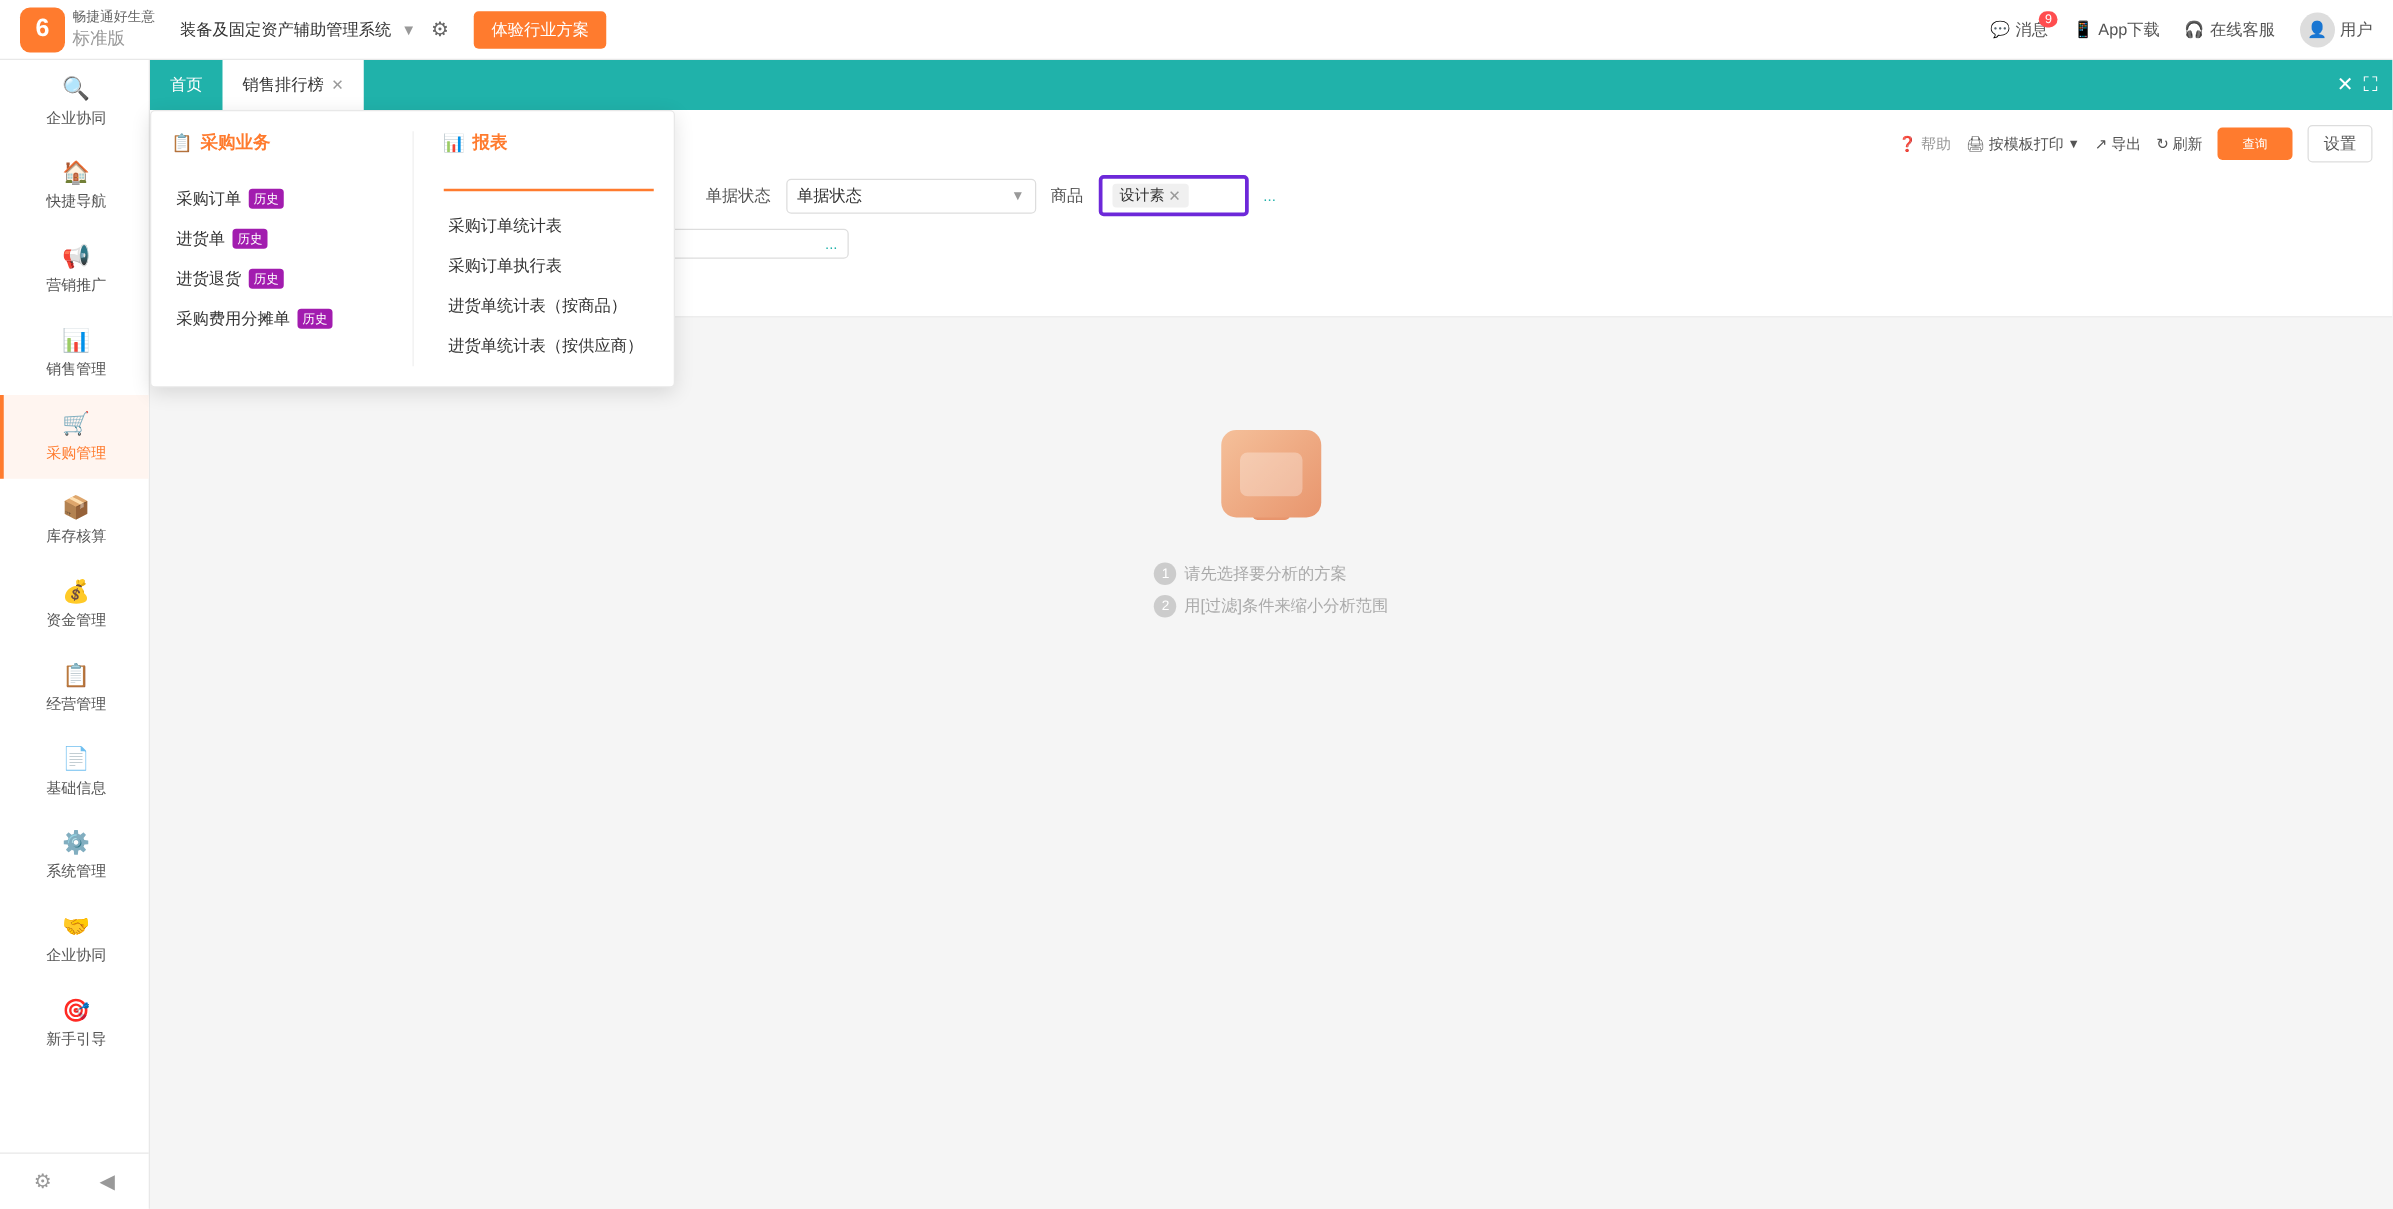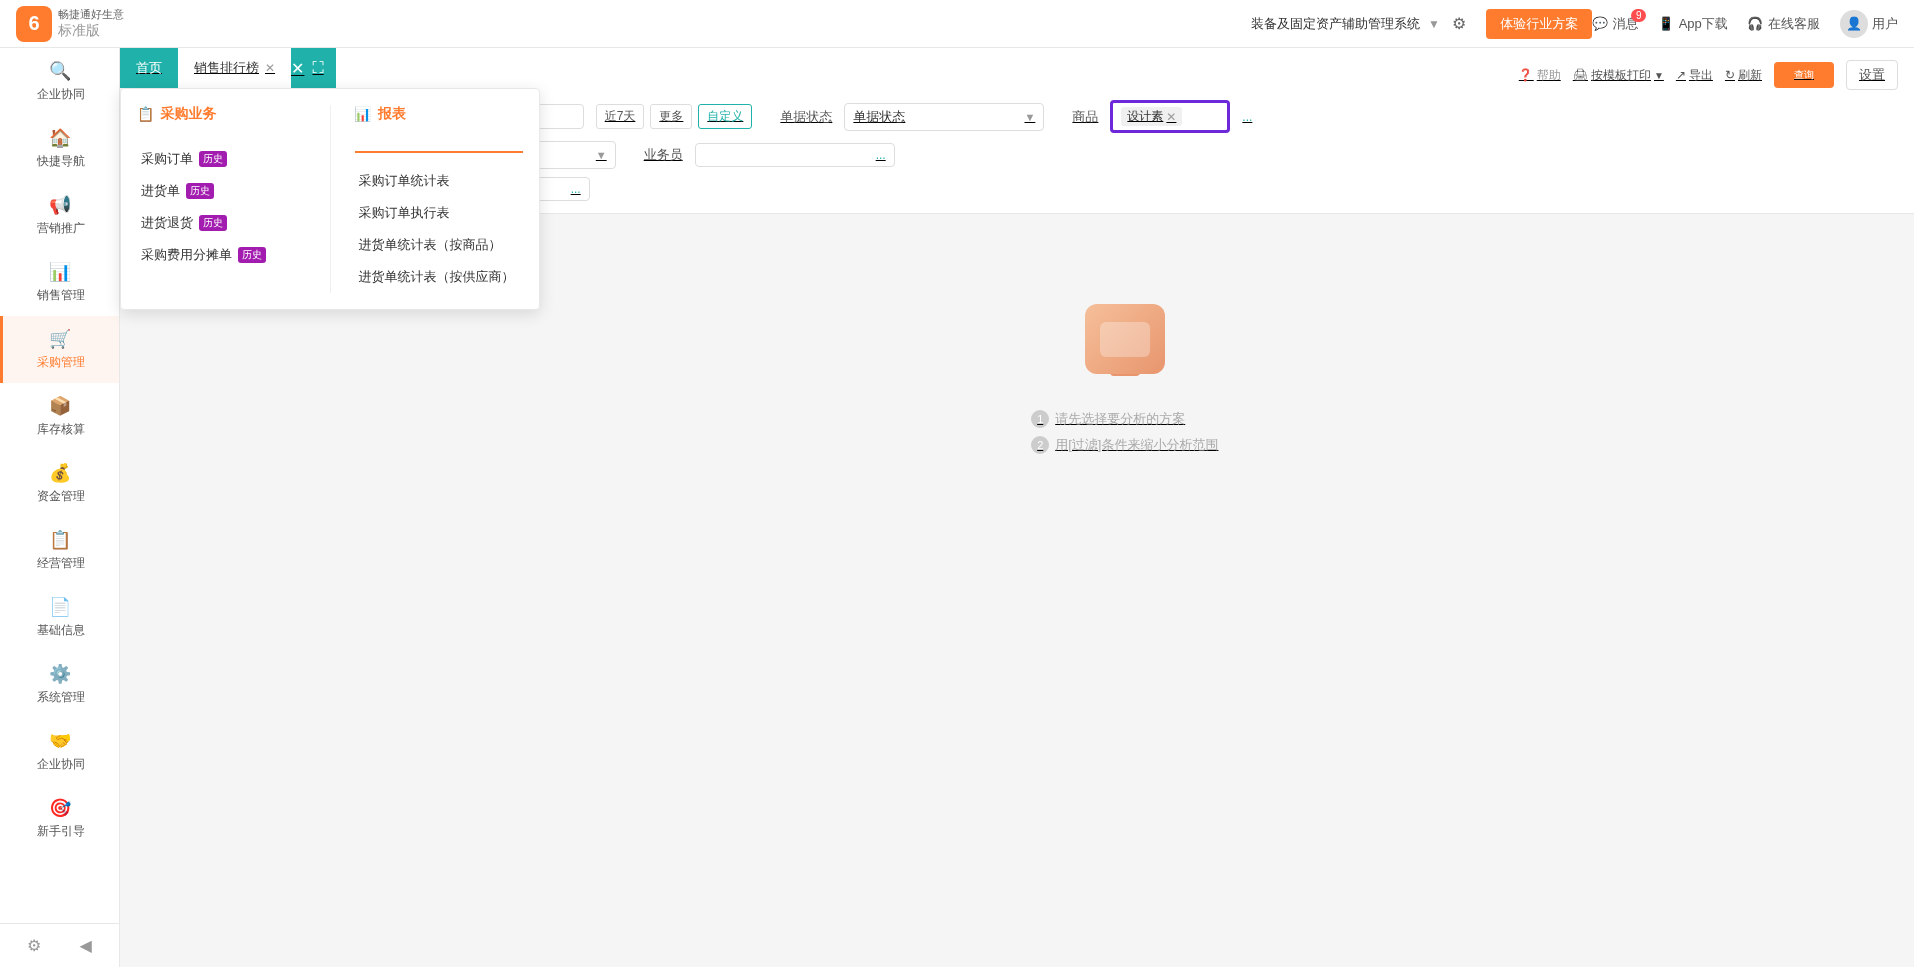--- a/index.html
+++ b/index.html
@@ -28,21 +28,20 @@
       background: #ff7b2e;
       border-radius: 8px;
       display: flex; align-items: center; justify-content: center;
       color: white; font-size: 20px; font-weight: bold;
     }
     .logo-text { font-size: 11px; color: #666; line-height: 1.3; }
     .logo-sub { font-size: 14px; color: #999; }
     .topbar-sys {
       display: flex; align-items: center; gap: 8px; flex: 1;
       padding-left: 8px;
-      justify-content: flex-end;
     }
     .sys-name { font-size: 13px; color: #333; }
     .sys-arrow { color: #999; font-size: 12px; cursor: pointer; }
     .sys-gear { color: #666; font-size: 16px; cursor: pointer; margin-left: 4px; }
     .industry-btn {
       background: #ff7b2e; color: white; border: none; border-radius: 4px;
       padding: 6px 14px; font-size: 13px; cursor: pointer; margin-left: 12px;
     }
     .topbar-right {
       display: flex; align-items: center; gap: 20px; margin-left: auto;
@@ -74,22 +73,21 @@
       padding: 12px 8px; border-top: 1px solid #e8e8e8;
     }
     .sidebar-bottom-btn { color: #999; font-size: 16px; cursor: pointer; }
 
     
     .main {
       margin-top: 48px;
       margin-left: 120px;
       height: calc(967px - 48px);
       display: flex;
-      flex-direction: row;
-      text-decoration: underline;
+      flex-direction: column;
     }
 
     
     .tabs-bar {
       background: #20b2aa;
       display: flex;
       align-items: center;
       height: 40px;
       padding: 0;
     }
@@ -381,21 +379,21 @@
         <div class="quick-dates">
           <button class="quick-date-btn">近7天</button>
           <button class="quick-date-btn">更多</button>
           <button class="quick-date-btn active">自定义</button>
         </div>
         <span class="filter-label" style="margin-left:16px;">单据状态</span>
         <div class="filter-select" style="min-width:200px;">
           <span>单据状态</span>
           <span style="margin-left:auto; color:#999; font-size:11px;">▼</span>
         </div>
-        <span class="filter-label" style="margin-left:16px;">商品</span>
+        <span class="filter-label" style="">商品</span>
         <div class="tag-input" style="min-width:120px;">
           <span class="tag">
             <span>设计素</span>
             <span class="tag-x">✕</span>
           </span>
         </div>
         <span class="more-btn">...</span>
       </div>
 
       <div class="filter-row">

